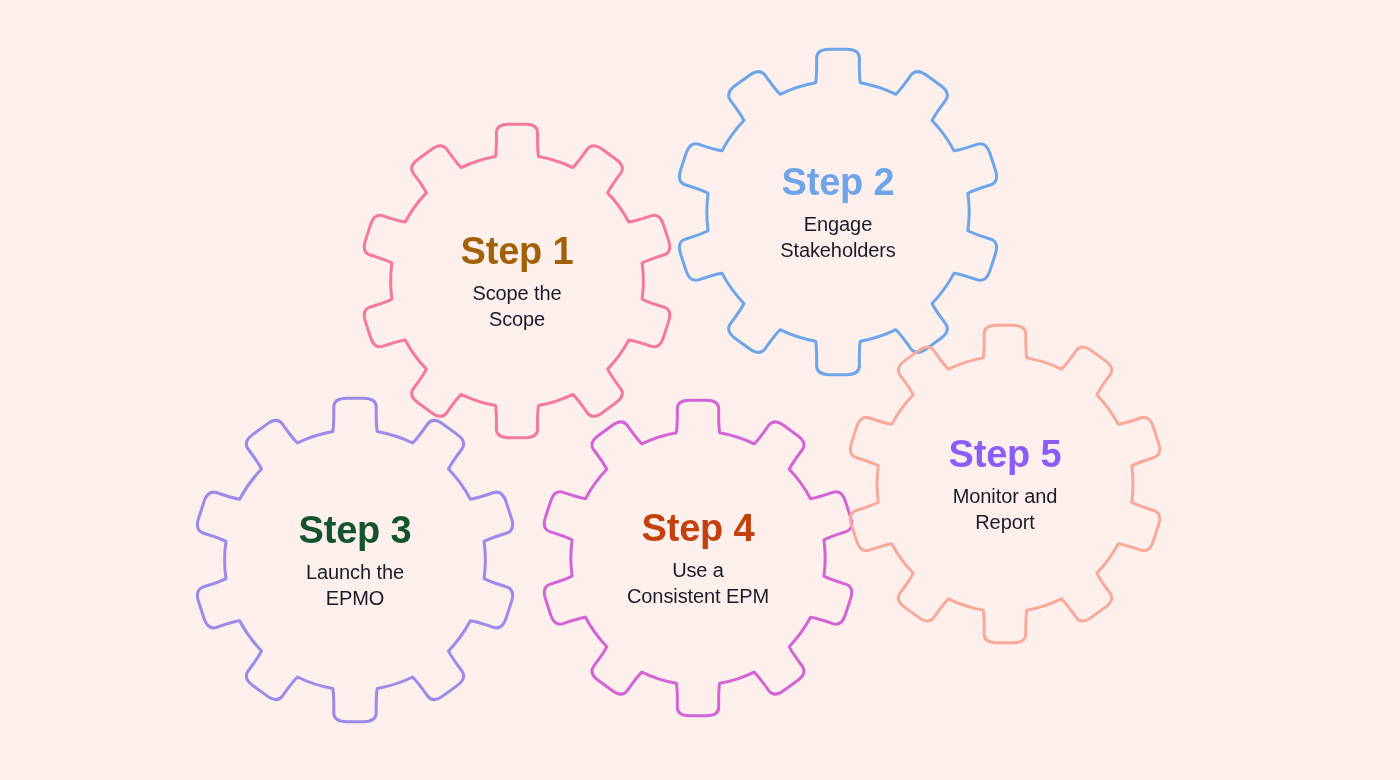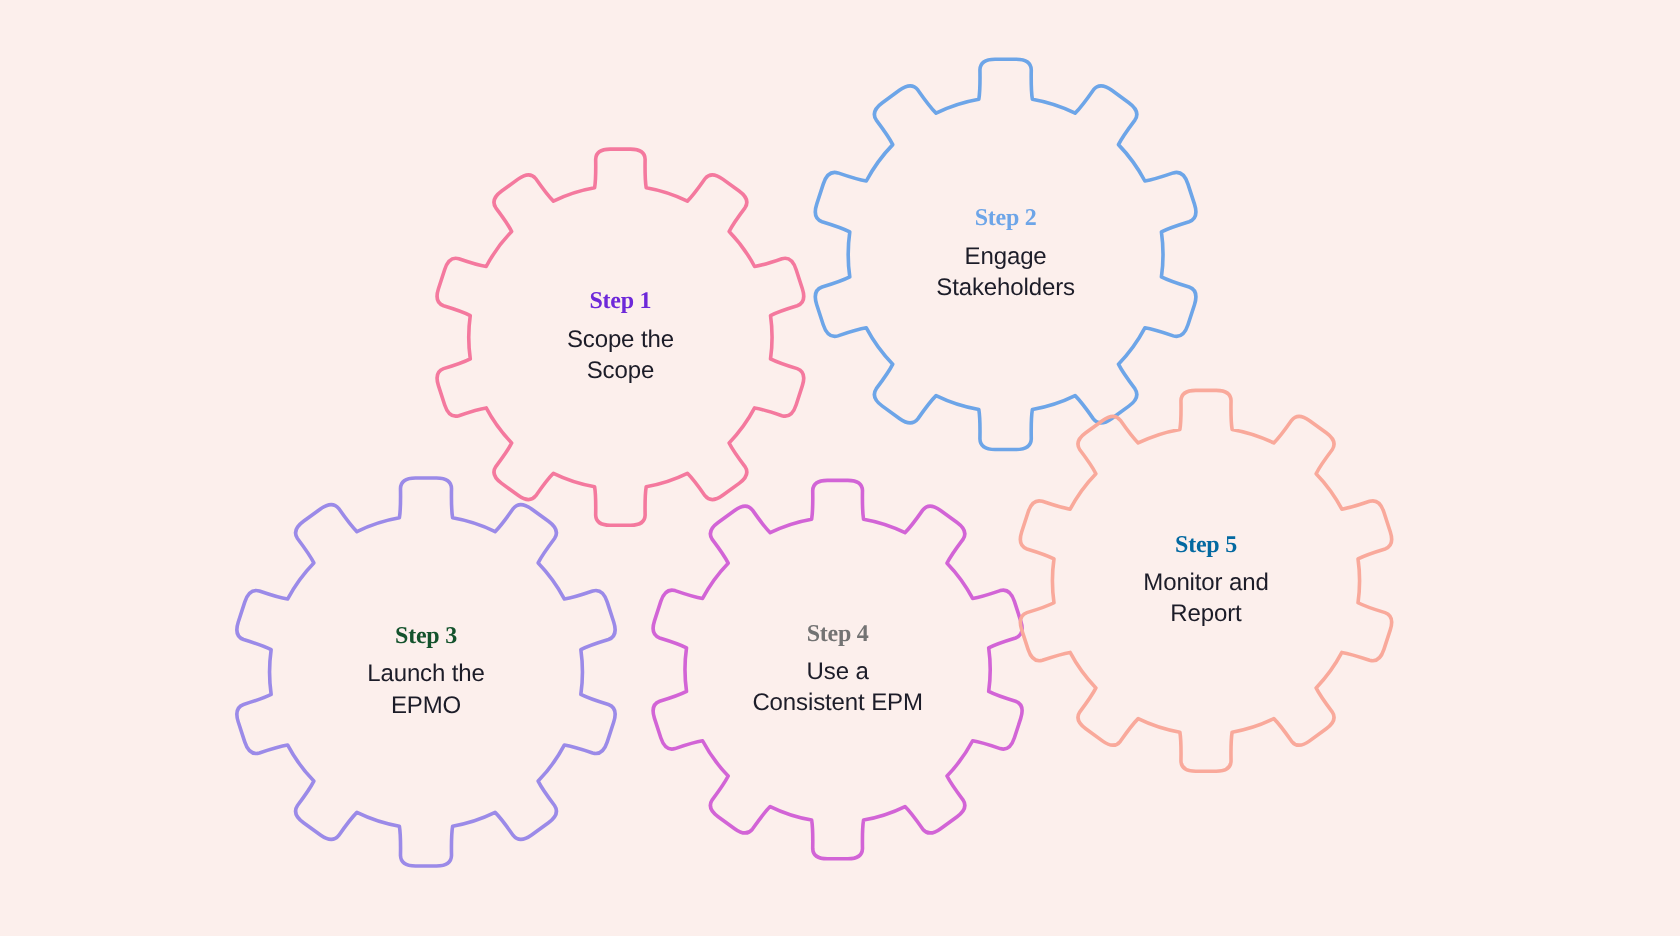--- a/index.html
+++ b/index.html
@@ -25,26 +25,25 @@
     height: 780px;
   }
   .gear-label {
     position: absolute;
     text-align: center;
     transform: translate(-50%, -50%);
     pointer-events: none;
     width: 230px;
   }
   .step-title {
-    font-size: 20px;
+    font-size: 38px;
     font-weight: bold;
     letter-spacing: -0.2px;
     line-height: 1.18;
     margin: 0 0 6px 0;
-    font-family: Liberation Serif, serif;
   }
   .step-desc {
     font-size: 20px;
     font-weight: normal;
     color: #1C1C28;
     line-height: 1.32;
     margin: 0;
     letter-spacing: -0.1px;
   }
 </style>
@@ -54,48 +53,48 @@
 <div id="canvas" style="background: rgb(252, 239, 236);">
   <svg id="gear-layer" viewBox="0 0 1400 780" aria-hidden="true">
       <path d="M 495.50 156.44 Q 496.68 149.37 496.39 132.75 Q 496.70 124.31 508.55 124.31 L 525.45 124.31 Q 537.30 124.31 537.61 132.75 Q 537.32 149.37 538.50 156.44 L 538.50 156.44 A 128.93 128.93 0 0 1 572.82 167.59 L 572.82 167.59 Q 577.93 162.57 587.46 148.95 Q 592.68 142.31 602.27 149.27 L 615.93 159.20 Q 625.52 166.16 620.81 173.18 Q 610.81 186.45 607.61 192.87 L 607.61 192.87 A 128.93 128.93 0 0 1 628.82 222.06 L 628.82 222.06 Q 635.91 221.00 651.62 215.59 Q 659.75 213.28 663.41 224.55 L 668.63 240.61 Q 672.29 251.88 664.36 254.79 Q 648.47 259.65 642.11 262.95 L 642.11 262.95 A 128.93 128.93 0 0 1 642.11 299.05 L 642.11 299.05 Q 648.47 302.35 664.36 307.21 Q 672.29 310.12 668.63 321.39 L 663.41 337.45 Q 659.75 348.72 651.62 346.41 Q 635.91 341.00 628.82 339.94 L 628.82 339.94 A 128.93 128.93 0 0 1 607.61 369.13 L 607.61 369.13 Q 610.81 375.55 620.81 388.82 Q 625.52 395.84 615.93 402.80 L 602.27 412.73 Q 592.68 419.69 587.46 413.05 Q 577.93 399.43 572.82 394.41 L 572.82 394.41 A 128.93 128.93 0 0 1 538.50 405.56 L 538.50 405.56 Q 537.32 412.63 537.61 429.25 Q 537.30 437.69 525.45 437.69 L 508.55 437.69 Q 496.70 437.69 496.39 429.25 Q 496.68 412.63 495.50 405.56 L 495.50 405.56 A 128.93 128.93 0 0 1 461.18 394.41 L 461.18 394.41 Q 456.07 399.43 446.54 413.05 Q 441.32 419.69 431.73 412.73 L 418.07 402.80 Q 408.48 395.84 413.19 388.82 Q 423.19 375.55 426.39 369.13 L 426.39 369.13 A 128.93 128.93 0 0 1 405.18 339.94 L 405.18 339.94 Q 398.09 341.00 382.38 346.41 Q 374.25 348.72 370.59 337.45 L 365.37 321.39 Q 361.71 310.12 369.64 307.21 Q 385.53 302.35 391.89 299.05 L 391.89 299.05 A 128.93 128.93 0 0 1 391.89 262.95 L 391.89 262.95 Q 385.53 259.65 369.64 254.79 Q 361.71 251.88 365.37 240.61 L 370.59 224.55 Q 374.25 213.28 382.38 215.59 Q 398.09 221.00 405.18 222.06 L 405.18 222.06 A 128.93 128.93 0 0 1 426.39 192.87 L 426.39 192.87 Q 423.19 186.45 413.19 173.18 Q 408.48 166.16 418.07 159.20 L 431.73 149.27 Q 441.32 142.31 446.54 148.95 Q 456.07 162.57 461.18 167.59 L 461.18 167.59 A 128.93 128.93 0 0 1 495.50 156.44 Z" fill="none" stroke="#F4799E" stroke-width="3" stroke-linejoin="round" stroke-linecap="round"></path>
       <path d="M 815.69 82.71 Q 816.91 75.37 816.61 58.12 Q 816.93 49.36 829.23 49.36 L 846.77 49.36 Q 859.07 49.36 859.39 58.12 Q 859.09 75.37 860.31 82.71 L 860.31 82.71 A 133.82 133.82 0 0 1 895.94 94.29 L 895.94 94.29 Q 901.25 89.07 911.14 74.94 Q 916.56 68.04 926.51 75.27 L 940.69 85.57 Q 950.64 92.80 945.75 100.08 Q 935.37 113.86 932.05 120.52 L 932.05 120.52 A 133.82 133.82 0 0 1 954.07 150.83 L 954.07 150.83 Q 961.42 149.72 977.74 144.10 Q 986.17 141.71 989.97 153.40 L 995.39 170.08 Q 999.19 181.78 990.96 184.80 Q 974.46 189.84 967.86 193.27 L 967.86 193.27 A 133.82 133.82 0 0 1 967.86 230.73 L 967.86 230.73 Q 974.46 234.16 990.96 239.20 Q 999.19 242.22 995.39 253.92 L 989.97 270.60 Q 986.17 282.29 977.74 279.90 Q 961.42 274.28 954.07 273.17 L 954.07 273.17 A 133.82 133.82 0 0 1 932.05 303.48 L 932.05 303.48 Q 935.37 310.14 945.75 323.92 Q 950.64 331.20 940.69 338.43 L 926.51 348.73 Q 916.56 355.96 911.14 349.06 Q 901.25 334.93 895.94 329.71 L 895.94 329.71 A 133.82 133.82 0 0 1 860.31 341.29 L 860.31 341.29 Q 859.09 348.63 859.39 365.88 Q 859.07 374.64 846.77 374.64 L 829.23 374.64 Q 816.93 374.64 816.61 365.88 Q 816.91 348.63 815.69 341.29 L 815.69 341.29 A 133.82 133.82 0 0 1 780.06 329.71 L 780.06 329.71 Q 774.75 334.93 764.86 349.06 Q 759.44 355.96 749.49 348.73 L 735.31 338.43 Q 725.36 331.20 730.25 323.92 Q 740.63 310.14 743.95 303.48 L 743.95 303.48 A 133.82 133.82 0 0 1 721.93 273.17 L 721.93 273.17 Q 714.58 274.28 698.26 279.90 Q 689.83 282.29 686.03 270.60 L 680.61 253.92 Q 676.81 242.22 685.04 239.20 Q 701.54 234.16 708.14 230.73 L 708.14 230.73 A 133.82 133.82 0 0 1 708.14 193.27 L 708.14 193.27 Q 701.54 189.84 685.04 184.80 Q 676.81 181.78 680.61 170.08 L 686.03 153.40 Q 689.83 141.71 698.26 144.10 Q 714.58 149.72 721.93 150.83 L 721.93 150.83 A 133.82 133.82 0 0 1 743.95 120.52 L 743.95 120.52 Q 740.63 113.86 730.25 100.08 Q 725.36 92.80 735.31 85.57 L 749.49 75.27 Q 759.44 68.04 764.86 74.94 Q 774.75 89.07 780.06 94.29 L 780.06 94.29 A 133.82 133.82 0 0 1 815.69 82.71 Z" fill="none" stroke="#6DA5E8" stroke-width="3" stroke-linejoin="round" stroke-linecap="round"></path>
       <path d="M 332.82 431.50 Q 334.04 424.21 333.74 407.06 Q 334.06 398.35 346.29 398.35 L 363.71 398.35 Q 375.94 398.35 376.26 407.06 Q 375.96 424.21 377.18 431.50 L 377.18 431.50 A 133.01 133.01 0 0 1 412.59 443.01 L 412.59 443.01 Q 417.86 437.82 427.69 423.77 Q 433.08 416.92 442.97 424.10 L 457.06 434.34 Q 466.95 441.53 462.10 448.77 Q 451.78 462.46 448.47 469.08 L 448.47 469.08 A 133.01 133.01 0 0 1 470.36 499.20 L 470.36 499.20 Q 477.67 498.10 493.88 492.52 Q 502.27 490.13 506.05 501.76 L 511.43 518.33 Q 515.21 529.96 507.02 532.96 Q 490.63 537.97 484.06 541.38 L 484.06 541.38 A 133.01 133.01 0 0 1 484.06 578.62 L 484.06 578.62 Q 490.63 582.03 507.02 587.04 Q 515.21 590.04 511.43 601.67 L 506.05 618.24 Q 502.27 629.87 493.88 627.48 Q 477.67 621.90 470.36 620.80 L 470.36 620.80 A 133.01 133.01 0 0 1 448.47 650.92 L 448.47 650.92 Q 451.78 657.54 462.10 671.23 Q 466.95 678.47 457.06 685.66 L 442.97 695.90 Q 433.08 703.08 427.69 696.23 Q 417.86 682.18 412.59 676.99 L 412.59 676.99 A 133.01 133.01 0 0 1 377.18 688.50 L 377.18 688.50 Q 375.96 695.79 376.26 712.94 Q 375.94 721.65 363.71 721.65 L 346.29 721.65 Q 334.06 721.65 333.74 712.94 Q 334.04 695.79 332.82 688.50 L 332.82 688.50 A 133.01 133.01 0 0 1 297.41 676.99 L 297.41 676.99 Q 292.14 682.18 282.31 696.23 Q 276.92 703.08 267.03 695.90 L 252.94 685.66 Q 243.05 678.47 247.90 671.23 Q 258.22 657.54 261.53 650.92 L 261.53 650.92 A 133.01 133.01 0 0 1 239.64 620.80 L 239.64 620.80 Q 232.33 621.90 216.12 627.48 Q 207.73 629.87 203.95 618.24 L 198.57 601.67 Q 194.79 590.04 202.98 587.04 Q 219.37 582.03 225.94 578.62 L 225.94 578.62 A 133.01 133.01 0 0 1 225.94 541.38 L 225.94 541.38 Q 219.37 537.97 202.98 532.96 Q 194.79 529.96 198.57 518.33 L 203.95 501.76 Q 207.73 490.13 216.12 492.52 Q 232.33 498.10 239.64 499.20 L 239.64 499.20 A 133.01 133.01 0 0 1 261.53 469.08 L 261.53 469.08 Q 258.22 462.46 247.90 448.77 Q 243.05 441.53 252.94 434.34 L 267.03 424.10 Q 276.92 416.92 282.31 423.77 Q 292.14 437.82 297.41 443.01 L 297.41 443.01 A 133.01 133.01 0 0 1 332.82 431.50 Z" fill="none" stroke="#9B8AE8" stroke-width="3" stroke-linejoin="round" stroke-linecap="round"></path>
       <path d="M 676.37 432.65 Q 677.55 425.54 677.26 408.81 Q 677.58 400.32 689.50 400.32 L 706.50 400.32 Q 718.42 400.32 718.74 408.81 Q 718.45 425.54 719.63 432.65 L 719.63 432.65 A 129.74 129.74 0 0 1 754.18 443.88 L 754.18 443.88 Q 759.32 438.82 768.91 425.11 Q 774.16 418.43 783.81 425.44 L 797.56 435.43 Q 807.21 442.44 802.47 449.50 Q 792.40 462.85 789.18 469.31 L 789.18 469.31 A 129.74 129.74 0 0 1 810.53 498.69 L 810.53 498.69 Q 817.66 497.62 833.48 492.17 Q 841.65 489.85 845.34 501.19 L 850.59 517.36 Q 854.28 528.70 846.29 531.62 Q 830.30 536.51 823.90 539.84 L 823.90 539.84 A 129.74 129.74 0 0 1 823.90 576.16 L 823.90 576.16 Q 830.30 579.49 846.29 584.38 Q 854.28 587.30 850.59 598.64 L 845.34 614.81 Q 841.65 626.15 833.48 623.83 Q 817.66 618.38 810.53 617.31 L 810.53 617.31 A 129.74 129.74 0 0 1 789.18 646.69 L 789.18 646.69 Q 792.40 653.15 802.47 666.50 Q 807.21 673.56 797.56 680.57 L 783.81 690.56 Q 774.16 697.57 768.91 690.89 Q 759.32 677.18 754.18 672.12 L 754.18 672.12 A 129.74 129.74 0 0 1 719.63 683.35 L 719.63 683.35 Q 718.45 690.46 718.74 707.19 Q 718.42 715.68 706.50 715.68 L 689.50 715.68 Q 677.58 715.68 677.26 707.19 Q 677.55 690.46 676.37 683.35 L 676.37 683.35 A 129.74 129.74 0 0 1 641.82 672.12 L 641.82 672.12 Q 636.68 677.18 627.09 690.89 Q 621.84 697.57 612.19 690.56 L 598.44 680.57 Q 588.79 673.56 593.53 666.50 Q 603.60 653.15 606.82 646.69 L 606.82 646.69 A 129.74 129.74 0 0 1 585.47 617.31 L 585.47 617.31 Q 578.34 618.38 562.52 623.83 Q 554.35 626.15 550.66 614.81 L 545.41 598.64 Q 541.72 587.30 549.71 584.38 Q 565.70 579.49 572.10 576.16 L 572.10 576.16 A 129.74 129.74 0 0 1 572.10 539.84 L 572.10 539.84 Q 565.70 536.51 549.71 531.62 Q 541.72 528.70 545.41 517.36 L 550.66 501.19 Q 554.35 489.85 562.52 492.17 Q 578.34 497.62 585.47 498.69 L 585.47 498.69 A 129.74 129.74 0 0 1 606.82 469.31 L 606.82 469.31 Q 603.60 462.85 593.53 449.50 Q 588.79 442.44 598.44 435.43 L 612.19 425.44 Q 621.84 418.43 627.09 425.11 Q 636.68 438.82 641.82 443.88 L 641.82 443.88 A 129.74 129.74 0 0 1 676.37 432.65 Z" fill="none" stroke="#D264D6" stroke-width="3" stroke-linejoin="round" stroke-linecap="round"></path>
       <path d="M 983.23 357.86 Q 984.43 350.70 984.13 333.88 Q 984.45 325.33 996.45 325.33 L 1013.55 325.33 Q 1025.55 325.33 1025.87 333.88 Q 1025.57 350.70 1026.77 357.86 L 1026.77 357.86 A 130.56 130.56 0 0 1 1061.53 369.16 L 1061.53 369.16 Q 1066.70 364.07 1076.36 350.28 Q 1081.64 343.55 1091.35 350.60 L 1105.19 360.66 Q 1114.89 367.71 1110.13 374.81 Q 1099.99 388.25 1096.75 394.75 L 1096.75 394.75 A 130.56 130.56 0 0 1 1118.23 424.32 L 1118.23 424.32 Q 1125.41 423.24 1141.33 417.76 Q 1149.56 415.42 1153.27 426.83 L 1158.55 443.10 Q 1162.26 454.51 1154.23 457.46 Q 1138.13 462.38 1131.69 465.73 L 1131.69 465.73 A 130.56 130.56 0 0 1 1131.69 502.27 L 1131.69 502.27 Q 1138.13 505.62 1154.23 510.54 Q 1162.26 513.49 1158.55 524.90 L 1153.27 541.17 Q 1149.56 552.58 1141.33 550.24 Q 1125.41 544.76 1118.23 543.68 L 1118.23 543.68 A 130.56 130.56 0 0 1 1096.75 573.25 L 1096.75 573.25 Q 1099.99 579.75 1110.13 593.19 Q 1114.89 600.29 1105.19 607.34 L 1091.35 617.40 Q 1081.64 624.45 1076.36 617.72 Q 1066.70 603.93 1061.53 598.84 L 1061.53 598.84 A 130.56 130.56 0 0 1 1026.77 610.14 L 1026.77 610.14 Q 1025.57 617.30 1025.87 634.12 Q 1025.55 642.67 1013.55 642.67 L 996.45 642.67 Q 984.45 642.67 984.13 634.12 Q 984.43 617.30 983.23 610.14 L 983.23 610.14 A 130.56 130.56 0 0 1 948.47 598.84 L 948.47 598.84 Q 943.30 603.93 933.64 617.72 Q 928.36 624.45 918.65 617.40 L 904.81 607.34 Q 895.11 600.29 899.87 593.19 Q 910.01 579.75 913.25 573.25 L 913.25 573.25 A 130.56 130.56 0 0 1 891.77 543.68 L 891.77 543.68 Q 884.59 544.76 868.67 550.24 Q 860.44 552.58 856.73 541.17 L 851.45 524.90 Q 847.74 513.49 855.77 510.54 Q 871.87 505.62 878.31 502.27 L 878.31 502.27 A 130.56 130.56 0 0 1 878.31 465.73 L 878.31 465.73 Q 871.87 462.38 855.77 457.46 Q 847.74 454.51 851.45 443.10 L 856.73 426.83 Q 860.44 415.42 868.67 417.76 Q 884.59 423.24 891.77 424.32 L 891.77 424.32 A 130.56 130.56 0 0 1 913.25 394.75 L 913.25 394.75 Q 910.01 388.25 899.87 374.81 Q 895.11 367.71 904.81 360.66 L 918.65 350.60 Q 928.36 343.55 933.64 350.28 Q 943.30 364.07 948.47 369.16 L 948.47 369.16 A 130.56 130.56 0 0 1 983.23 357.86 Z" fill="none" stroke="#F9A99B" stroke-width="3" stroke-linejoin="round" stroke-linecap="round"></path>
     </svg>
   <div id="label-layer">
       <div class="gear-label" style="left: 517px; top: 281px;">
-        <div class="step-title" style="color: #6d28d9;">Step 1</div>
+        <div class="step-title" style="color: #a16207;">Step 1</div>
         <div class="step-desc">
           <div>Scope the</div>
           <div>Scope</div>
         </div>
       </div>
       <div class="gear-label" style="left: 838px; top: 212px;">
         <div class="step-title" style="color: rgb(109, 165, 232);">Step 2</div>
         <div class="step-desc">
           <div>Engage</div>
           <div>Stakeholders</div>
         </div>
       </div>
       <div class="gear-label" style="left: 355px; top: 560px;">
         <div class="step-title" style="color: #14532d;">Step 3</div>
         <div class="step-desc">
           <div>Launch the</div>
           <div>EPMO</div>
         </div>
       </div>
       <div class="gear-label" style="left: 698px; top: 558px;">
-        <div class="step-title" style="color: #737373;">Step 4</div>
+        <div class="step-title" style="color: #c2410c;">Step 4</div>
         <div class="step-desc">
           <div>Use a</div>
           <div>Consistent EPM</div>
         </div>
       </div>
       <div class="gear-label" style="left: 1005px; top: 484px;">
-        <div class="step-title" style="color: #0369a1;">Step 5</div>
+        <div class="step-title" style="color: #8b5cf6;">Step 5</div>
         <div class="step-desc">
           <div>Monitor and</div>
           <div>Report</div>
         </div>
       </div>
     </div>
 </div>
 
 </body></html>

